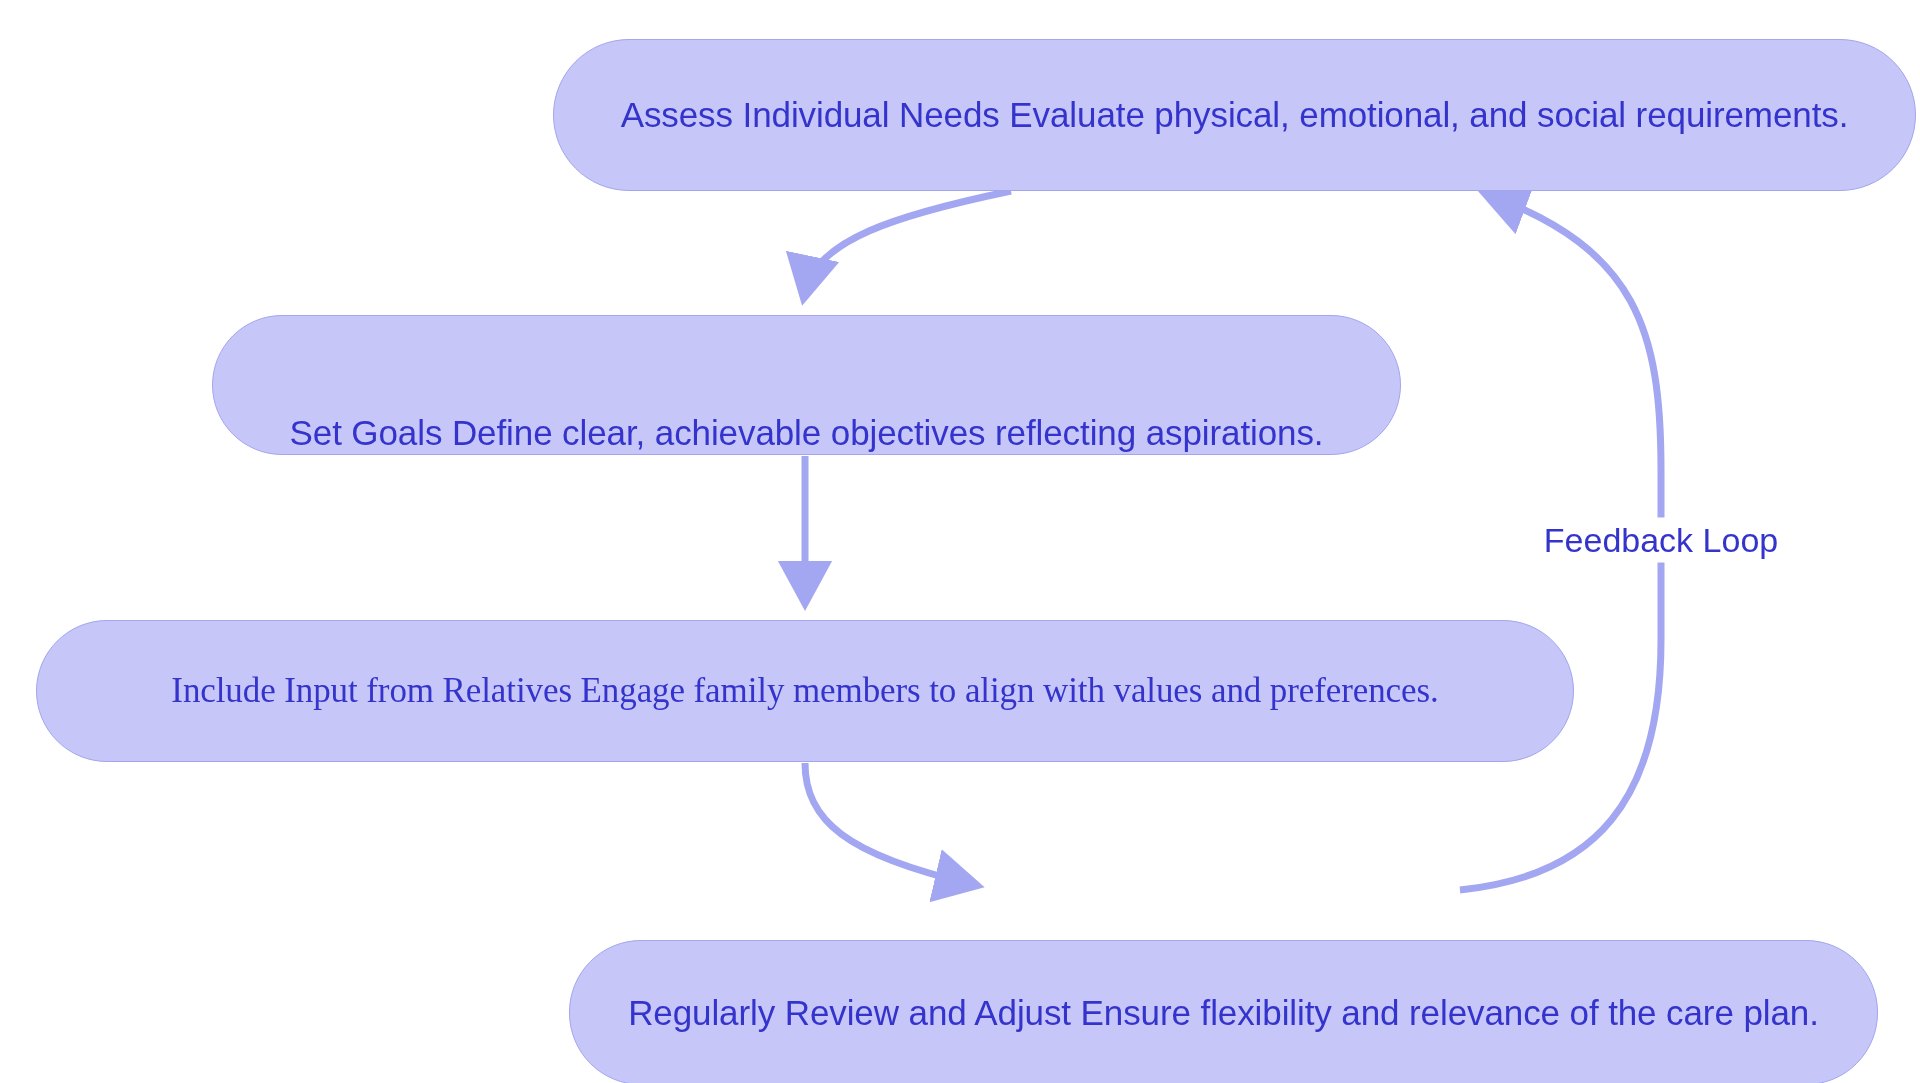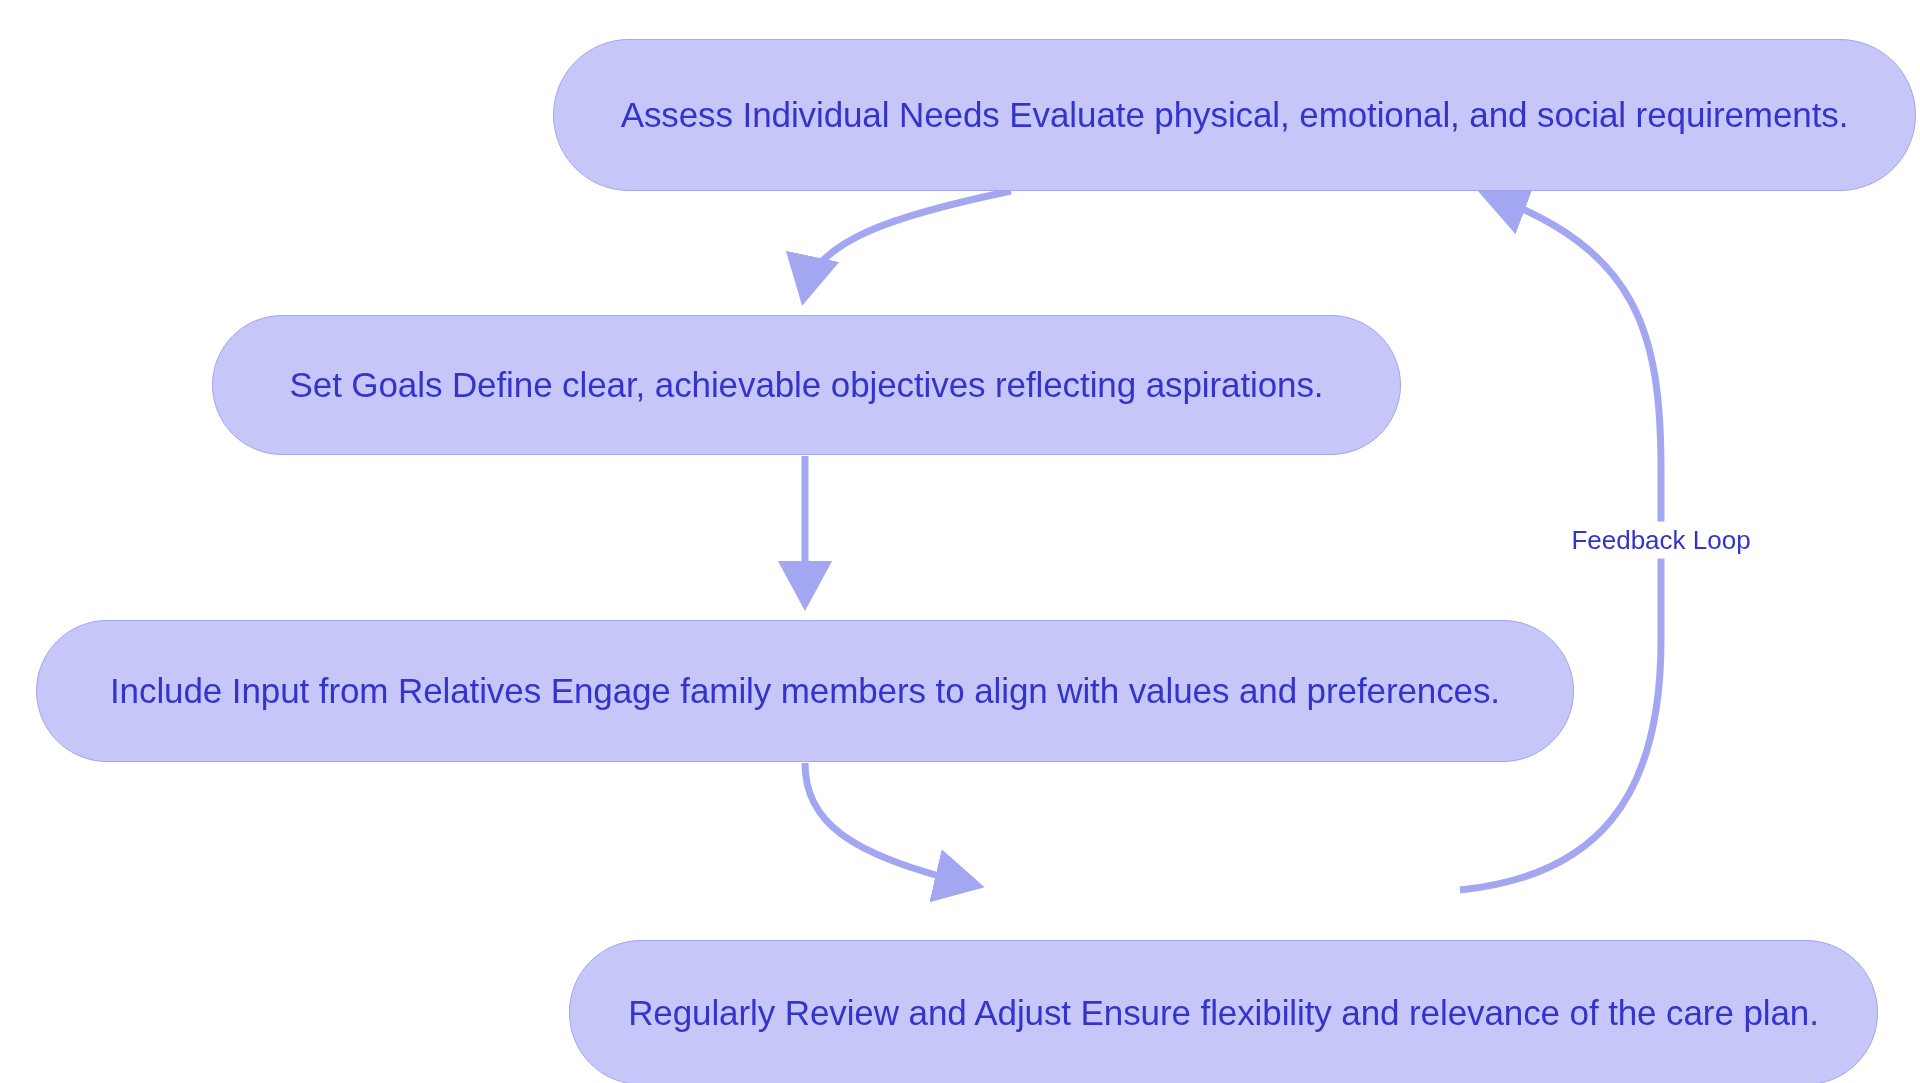--- a/index.html
+++ b/index.html
@@ -39,29 +39,29 @@
     text-align: center;
     color: #3434cd;
     font-family: "Liberation Sans", sans-serif;
     font-size: 35px;
     font-weight: 400;
     letter-spacing: -0.1px;
     line-height: 1.2;
     padding: 0 40px;
   }
   #node-1 { left: 537px; top: 39px;  width: 1363px; height: 152px; border-radius: 76px; }
-  #node-2 { left: 196px; top: 315px; width: 1189px; height: 140px; border-radius: 70px; }
-  #node-3 { left: 20px;  top: 620px; width: 1538px; height: 142px; border-radius: 71px; }
+  #node-2 { left: 196px; top: 315px; width: 1189px; height: 140px; border-radius: 70px; align-items: flex-end; }
+  #node-3 { left: 20px;  top: 620px; width: 1538px; height: 142px; border-radius: 71px; font-family: Liberation Serif, serif; }
   #node-4 { left: 553px; top: 940px; width: 1309px; height: 145px; border-radius: 72px; }
 
   .edge-label {
     position: absolute;
     color: #3434cd;
     font-family: "Liberation Sans", sans-serif;
-    font-size: 26px;
+    font-size: 34px;
     font-weight: 400;
     background: #ffffff;
     padding: 3px 8px;
     white-space: nowrap;
     transform: translate(-50%, -50%);
   }
   #label-feedback { left: 1645px; top: 540px; }
 </style>
 </head>
 <body>

